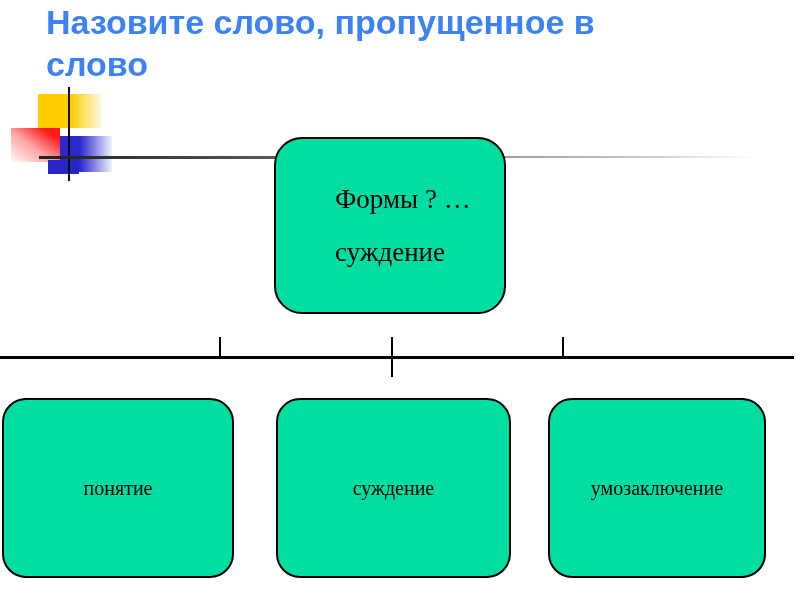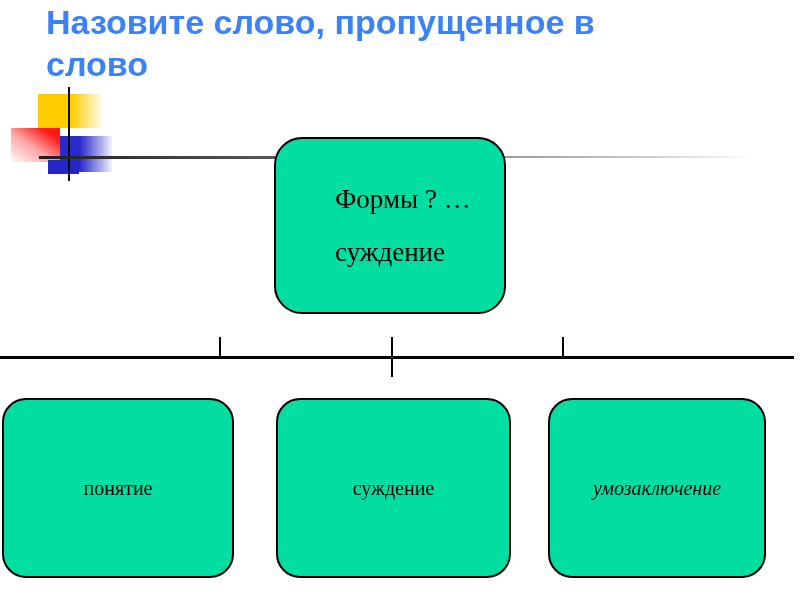--- a/index.html
+++ b/index.html
@@ -57,21 +57,21 @@
     display:flex;flex-direction:column;justify-content:center;
     padding-left:59px;font-size:27px;line-height:32px;
   }
   .node-child{
     top:398px;height:180px;border-radius:24px;z-index:5;
     display:flex;align-items:center;justify-content:center;
     font-size:20px;line-height:30px;text-align:center;
   }
   .node-child-1{left:2px;width:232px;}
   .node-child-2{left:276px;width:235px;}
-  .node-child-3{left:548px;width:218px;font-style:italic;}
+  .node-child-3{left:548px;width:218px;}
   
   .conn-h{
     position:absolute;left:0;top:356px;width:794px;height:2.5px;background:#000;z-index:4;
   }
   .tick{position:absolute;width:2px;background:#000;z-index:4;}
   .tick-1{left:219px;top:337px;height:20px;}
   .tick-2{left:391px;top:337px;height:40px;}
   .tick-3{left:562px;top:337px;height:20px;}
 </style>
 </head>

